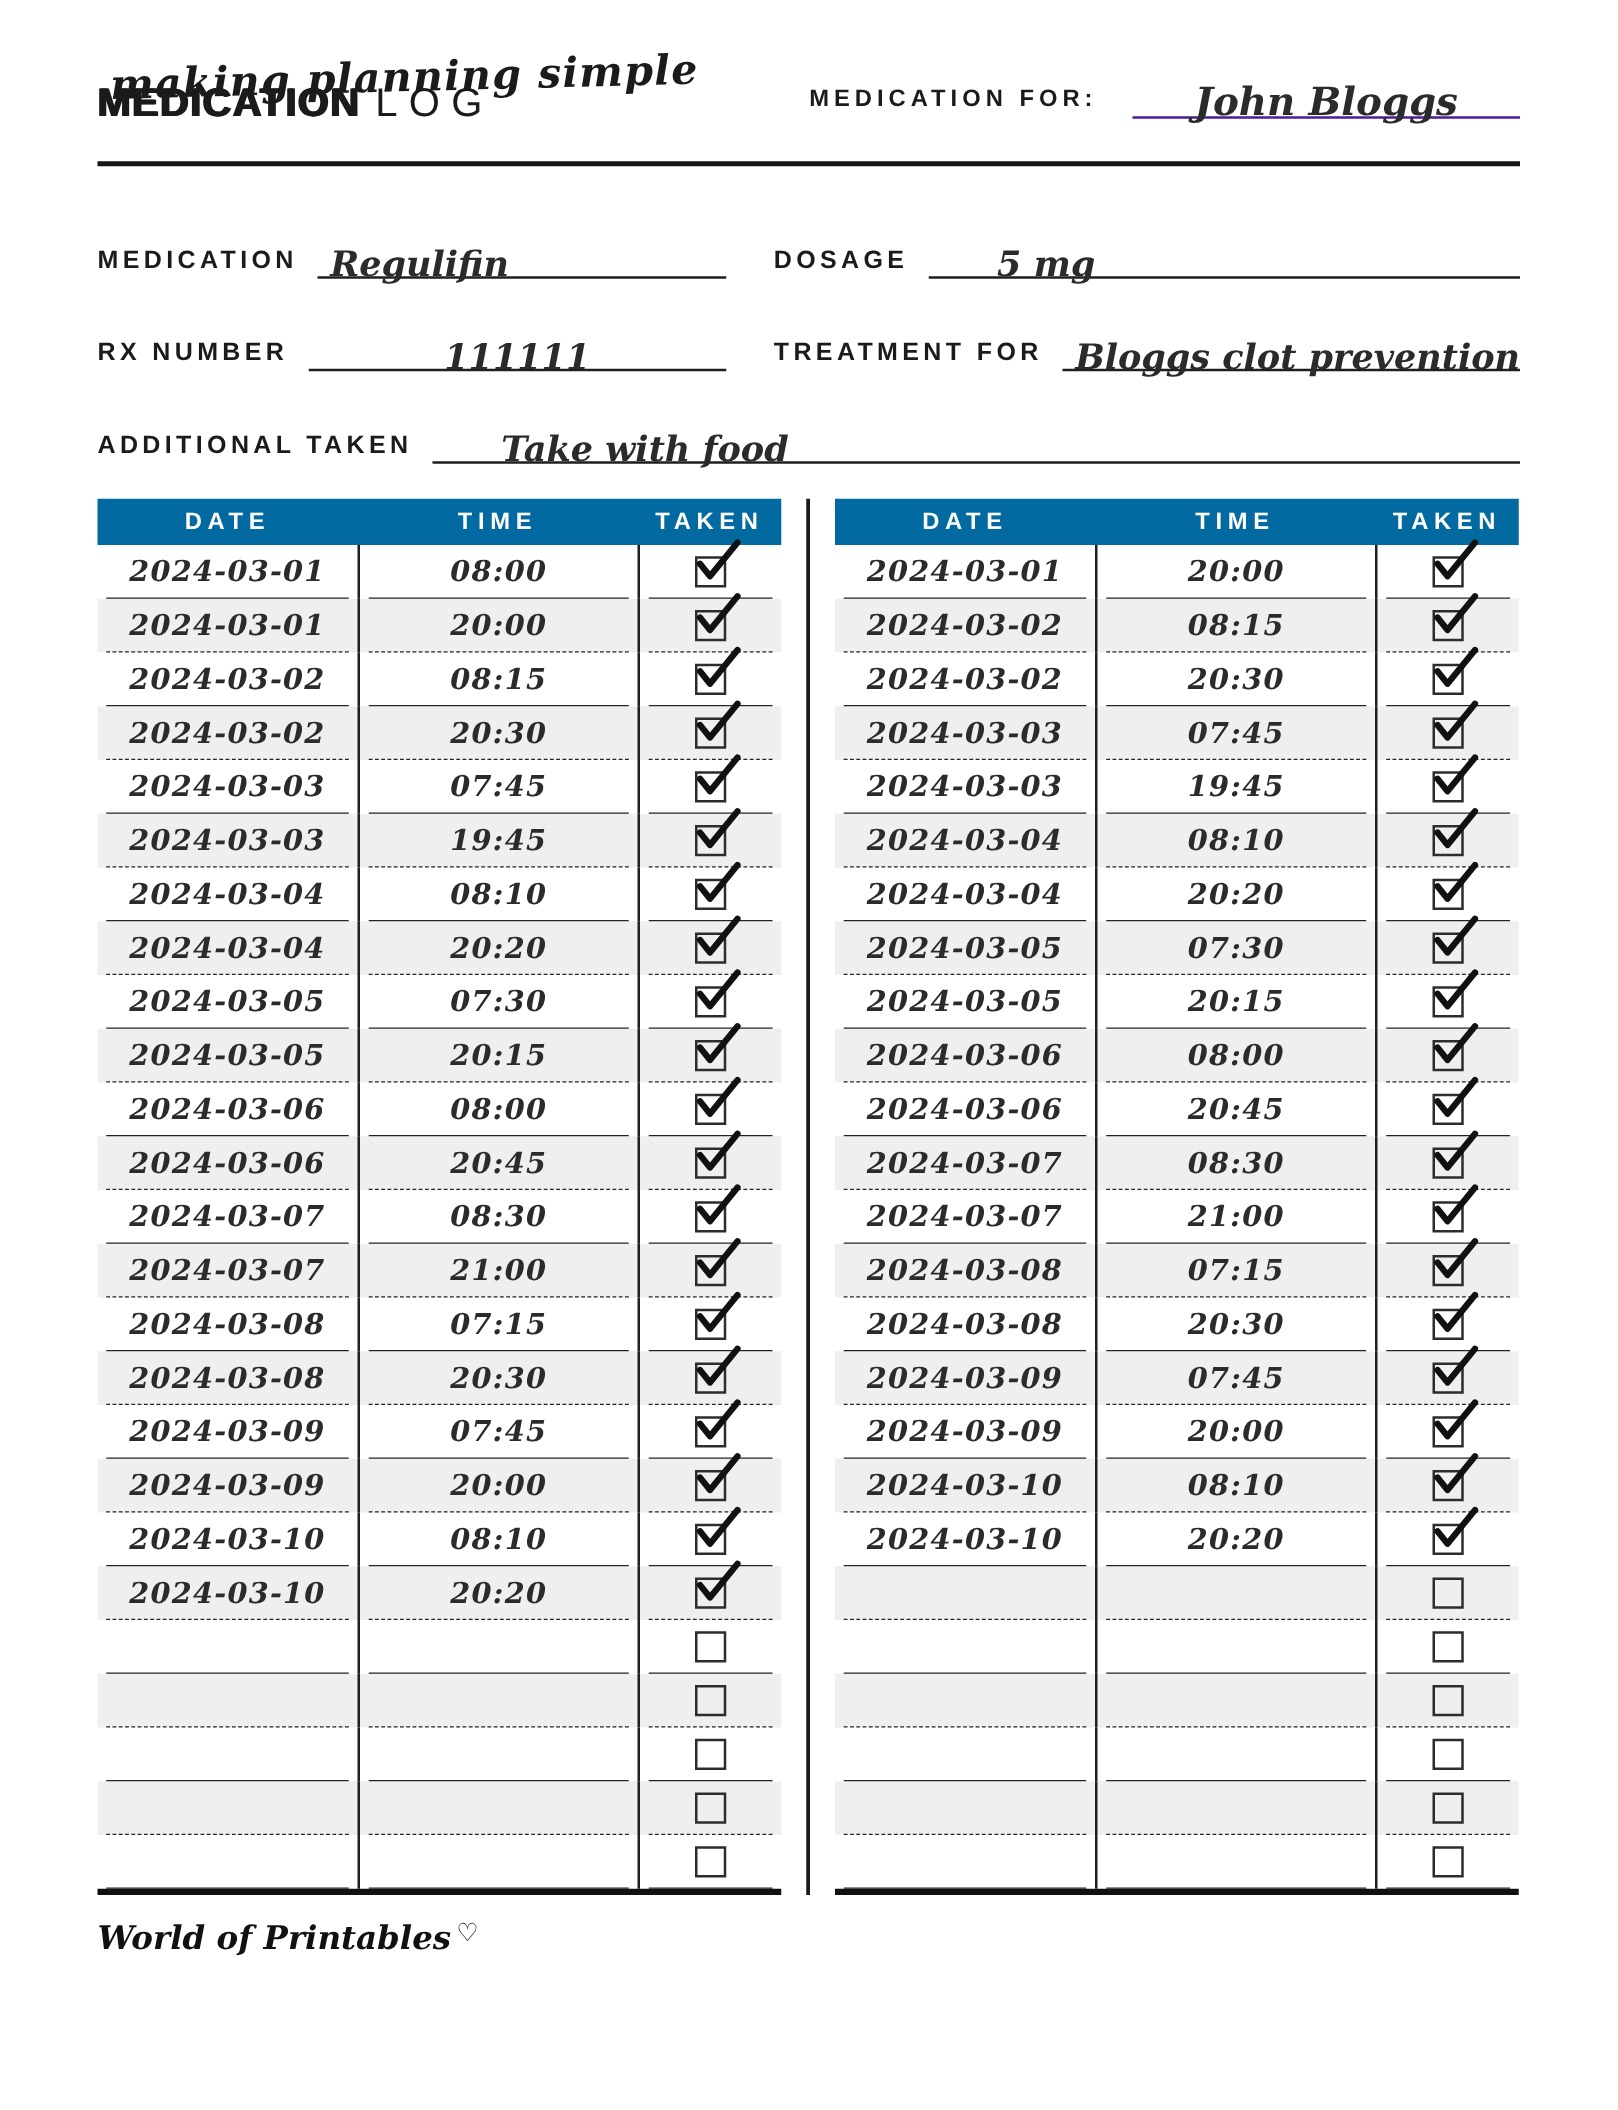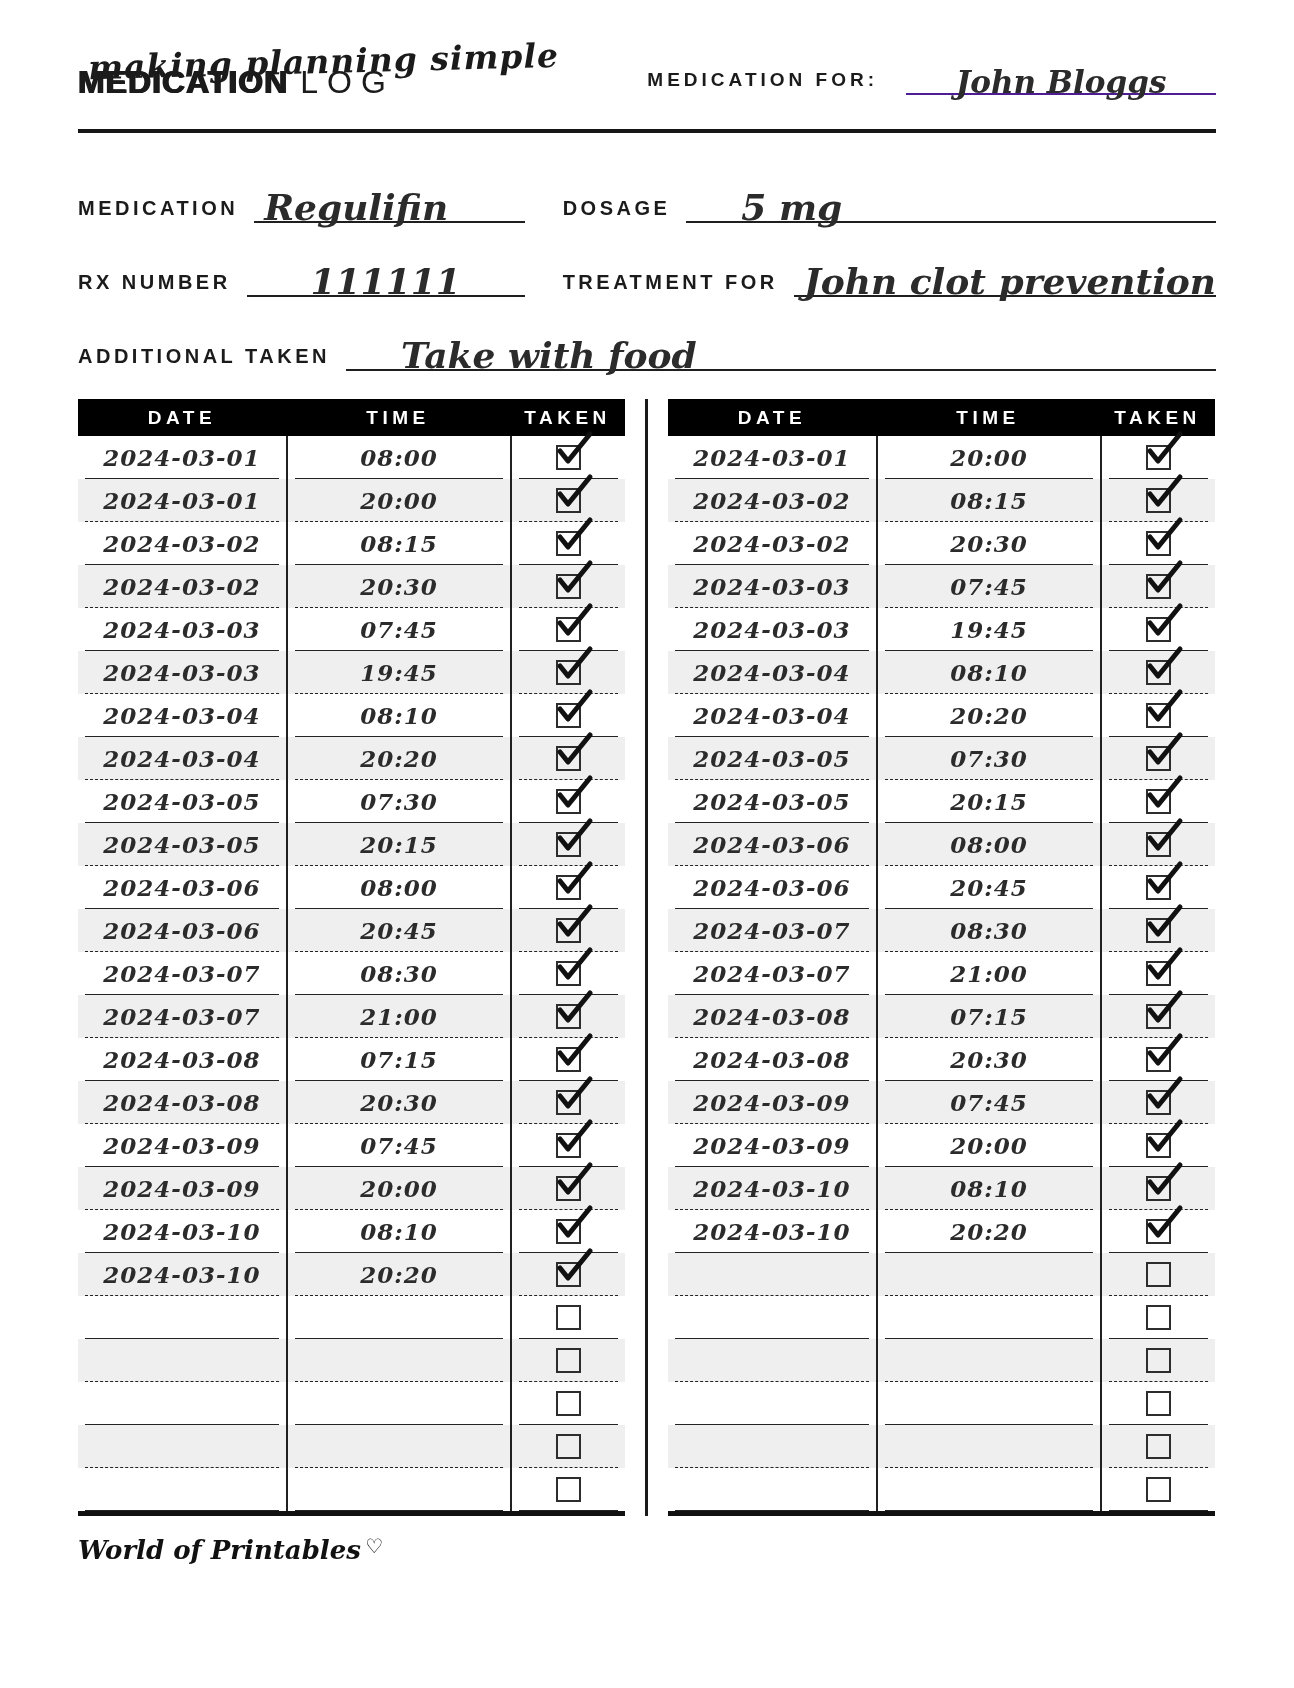--- a/index.html
+++ b/index.html
@@ -22,30 +22,30 @@
   .hand { font-family:"DejaVu Serif", serif; font-style:italic; font-weight:700; color:#2b2b2b; }
 
   .rule { border-top:4px solid #161616; margin-top:28px; }
 
   
   .info { display:grid; grid-template-columns:1fr 1fr; column-gap:38px; row-gap:24px; margin-top:40px; }
   .infoitem { display:flex; align-items:flex-end; gap:16px; min-height:50px; }
   .infoitem.full { grid-column:1 / -1; }
   .ilabel { font-weight:bold; font-size:20px; letter-spacing:3.5px; white-space:nowrap; padding-bottom:3px; }
   .ifield { flex:1; border-bottom:2.5px solid #1f1f1f; }
-  .ifield .hand { font-size:36px; display:block; transform:translateY(7px); white-space:nowrap; }
+  .ifield .hand { font-size:28px; display:block; transform:translateY(7px); white-space:nowrap; }
   .ifield.v-left .hand   { padding-left:10px; }
   .ifield.v-center .hand { text-align:center; }
   .ifield.v-inset .hand  { padding-left:55px; }
 
   
   .tables { display:flex; margin-top:28px; }
   .mtable { width:547px; border-bottom:5px solid #111; box-sizing:border-box; }
   .tdivider { width:3px; background:#1a1a1a; margin:0 20px; align-self:stretch; }
-  .thead { display:flex; background:#000000; color:#ffffff; height:37px; align-items:center; }
+  .thead { display:flex; background:#0369a1; color:#ffffff; height:37px; align-items:center; }
   .th { text-align:center; font-weight:bold; font-size:19px; letter-spacing:4.5px; }
   .c-date { width:38%; } .c-time { width:41%; } .c-taken { width:21%; }
   .trow { display:flex; height:43px; }
   .trow.alt { background:#efefef; }
   .cell { height:100%; display:flex; align-items:center; justify-content:center; position:relative; box-sizing:border-box; }
   .cell + .cell { border-left:2px solid #202020; }
   .cell::after { content:""; position:absolute; left:7px; right:7px; bottom:0; border-bottom:1.8px solid #232323; }
   .trow.alt .cell::after { border-bottom-style:dashed; }
   .cell .hand { font-size:23px; letter-spacing:1px; white-space:nowrap; }
 
@@ -94,21 +94,21 @@
     </div>
     <div class="infoitem">
       <span class="ilabel">RX NUMBER</span>
       <span class="ifield v-center">
         <span class="hand">111111</span>
       </span>
     </div>
     <div class="infoitem">
       <span class="ilabel">TREATMENT FOR</span>
       <span class="ifield v-left">
-        <span class="hand">John clot prevention</span>
+        <span class="hand">Bloggs clot prevention</span>
       </span>
     </div>
     <div class="infoitem full">
       <span class="ilabel">ADDITIONAL TAKEN</span>
       <span class="ifield v-inset">
         <span class="hand">Take with food</span>
       </span>
     </div>
   </div>
 

